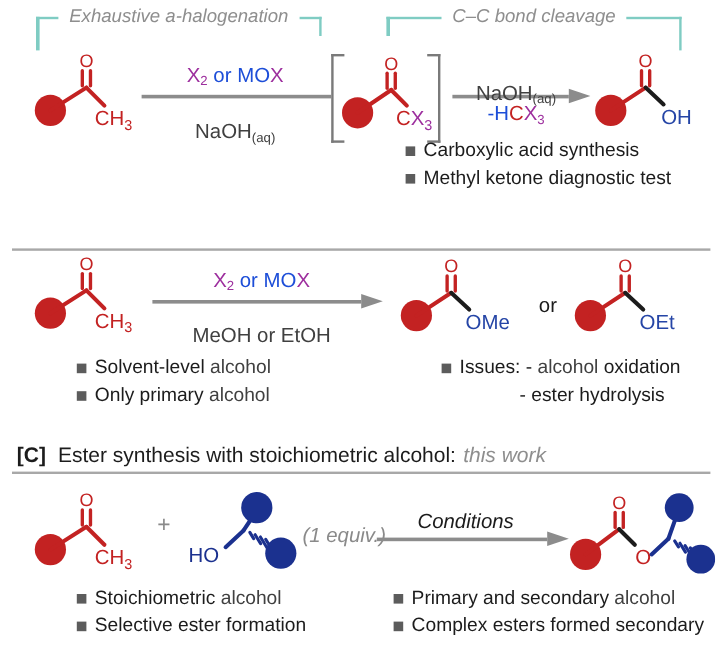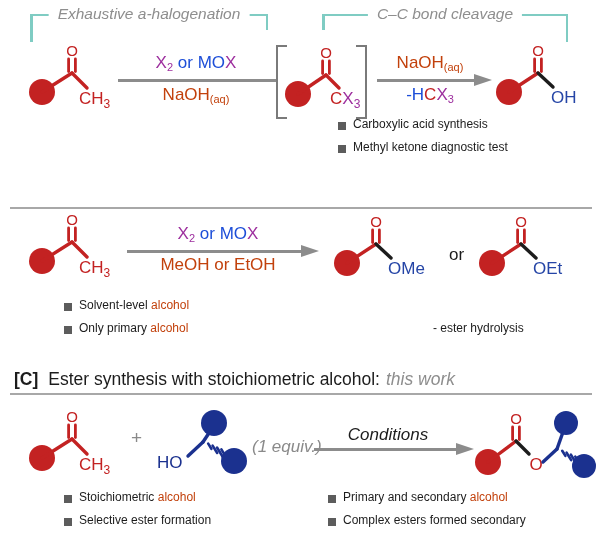--- a/index.html
+++ b/index.html
@@ -18,33 +18,33 @@
   
   .aline{height:3px;background:#8c8c8c;}
   .ahead{width:0;height:0;border-left:18px solid #8c8c8c;border-top:6.5px solid transparent;border-bottom:6.5px solid transparent;}
   
   .gbr{width:9px;height:70px;border:2.5px solid #7a7a7a;}
   .gbr.l{border-right:none;}
   .gbr.r{border-left:none;}
   
   .rxn{font-size:17px;white-space:nowrap;}
   .sb{font-size:11px;vertical-align:-3px;}
-  .blue{color:#c2410c;}
+  .blue{color:#404040;margin-top:15px;}
   .purple{color:#9d2f9e;}
   .redtx{color:#c32222;}
   .darktx{color:#1d4ed8;}
   .graytx{color:#8a8a8a;}
   .it{font-style:italic;}
   
   .hdr{font-size:17.5px;white-space:nowrap;}
   .hdr .tag{font-weight:bold;margin-right:10px;}
   .hdr .note{font-style:italic;color:#8e8e8e;margin-left:6px;}
   .rule{height:2px;background:#a8a8a8;}
   
-  .bullet{display:flex;align-items:flex-start;font-size:12px;white-space:nowrap;}
+  .bullet{display:flex;align-items:flex-start;font-size:16px;white-space:nowrap;}
   .sq{width:8px;height:8px;background:#5c5c5c;margin:5px 7px 0 0;flex:none;}
   
   svg text{font-family:"Liberation Sans",sans-serif;font-size:17px;}
   .olab{font-size:15px;}
   .bond{stroke-linecap:round;fill:none;}
   .b-red{stroke:#c32222;stroke-width:3.4;}
   .b-red2{stroke:#c32222;stroke-width:2.8;}
   .b-blk{stroke:#1c1c1c;stroke-width:3.4;}
   .b-nvy{stroke:#1b318f;stroke-width:3.4;}
   .b-hash{stroke:#1b318f;stroke-width:2.6;}
@@ -158,20 +158,24 @@
     <text class="f-blue" x="56" y="61">OEt</text>
   </svg>
 
   <div class="abs bullet" style="left:64px;top:298px;text-align:right;">
     <span class="sq"></span>
     <span><span>Solvent-level </span><span class="blue">alcohol</span><span></span></span>
   </div>
   <div class="abs bullet" style="left:64px;top:321px;">
     <span class="sq"></span>
     <span><span>Only primary </span><span class="blue">alcohol</span><span></span></span>
+  </div>
+  <div class="abs bullet" style="left:368px;top:298px;">
+    <span class="sq"></span>
+    <span><span>Issues: - </span><span class="blue">alcohol</span><span> oxidation</span></span>
   </div>
   <div class="abs bullet" style="left:433px;top:321px;">
     <span>- ester hydrolysis</span>
   </div>
 
   <div class="abs hdr" style="left:14px;top:369px;">
     <span class="tag">[C]</span><span>Ester synthesis with stoichiometric alcohol:</span><span class="note">this work</span>
   </div>
   <div class="abs rule" style="left:10px;top:393px;width:582px;"></div>
 

